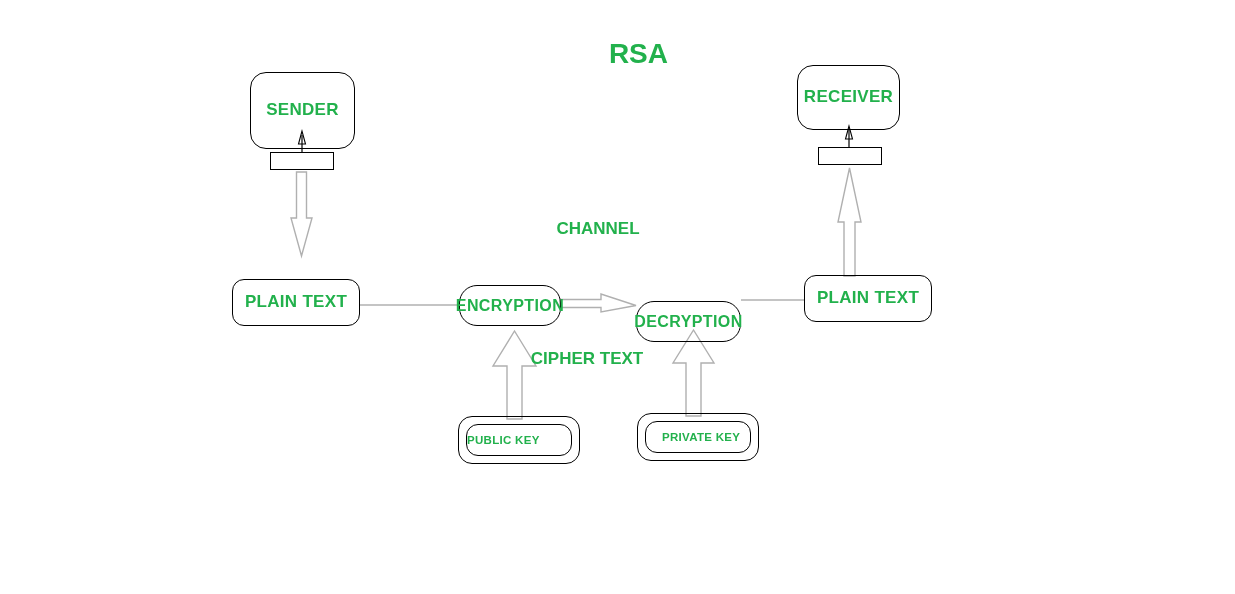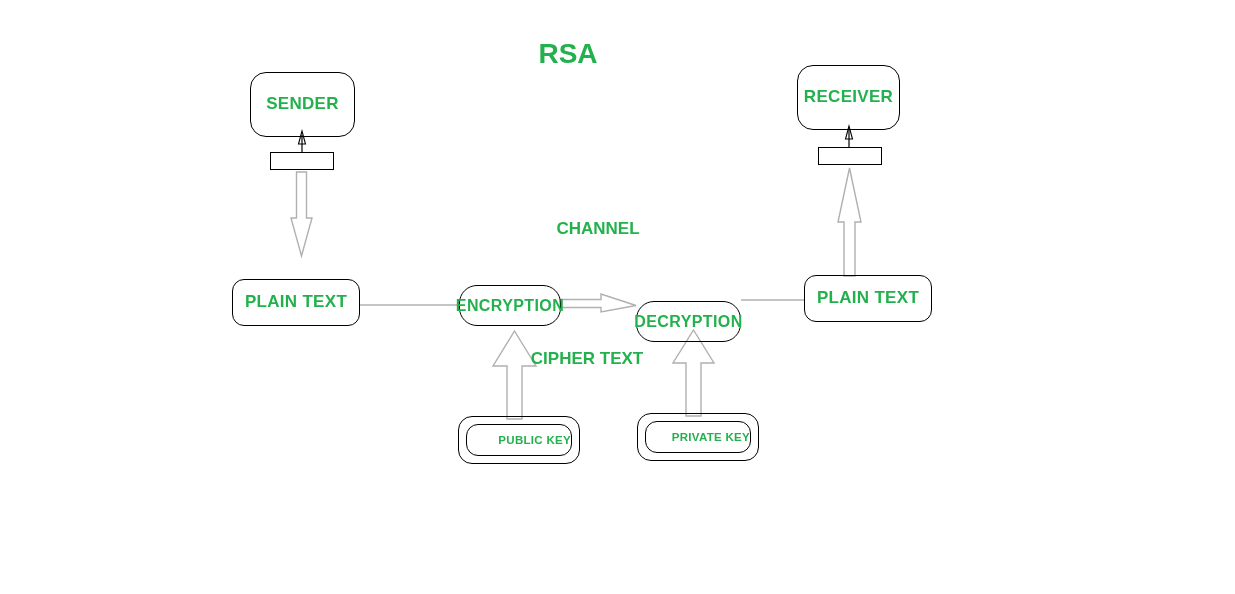--- a/index.html
+++ b/index.html
@@ -68,21 +68,21 @@
     box-sizing: border-box;
     background: transparent;
   }
   .key-inner {
     position: absolute;
     border: 1.6px solid #000000;
     border-radius: 12px;
     box-sizing: border-box;
     display: flex;
     align-items: center;
-    justify-content: flex-end;
+    justify-content: flex-start;
     color: #22b14c;
     font-weight: bold;
     font-size: 11.5px;
     letter-spacing: 0.3px;
     background: transparent;
   }
   
   .label {
     position: absolute;
     color: #22b14c;
@@ -136,23 +136,23 @@
 
   <g>
     <polygon points="507,419 522,419 522,366 536,366 514.5,331 493,366 507,366" fill="none" stroke="#b0b0b0" stroke-width="1.4"></polygon>
   </g>
 
   <g>
     <polygon points="686,416 701,416 701,363 714,363 693.5,330 673,363 686,363" fill="none" stroke="#b0b0b0" stroke-width="1.4"></polygon>
   </g>
 </svg>
 
-<div class="title" style="left:468px; top:38px; width:200px;">RSA</div>
+<div class="title" style="left:468px; top:38px; width:200px;text-align:right;">RSA</div>
 
-<div class="node actor-box" style="left:250px; top:72px; width:105px; height:65px;">
+<div class="node actor-box" style="left:250px; top:72px; width:105px; height:77px;">
   <span>SENDER</span>
 </div>
 <div class="stand-bar" style="left:270px; top:152px; width:64px; height:18px;"></div>
 
 <div class="node actor-box" style="left:797px; top:65px; width:103px; height:65px;">
   <span>RECEIVER</span>
 </div>
 <div class="stand-bar" style="left:818px; top:147px; width:64px; height:18px;"></div>
 
 <div class="node plain-box" style="left:232px; top:279px; width:128px; height:47px;">

